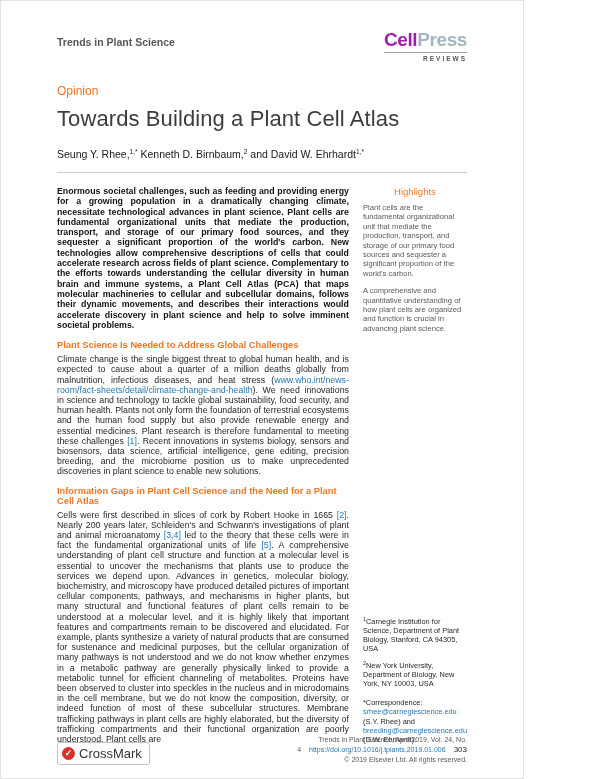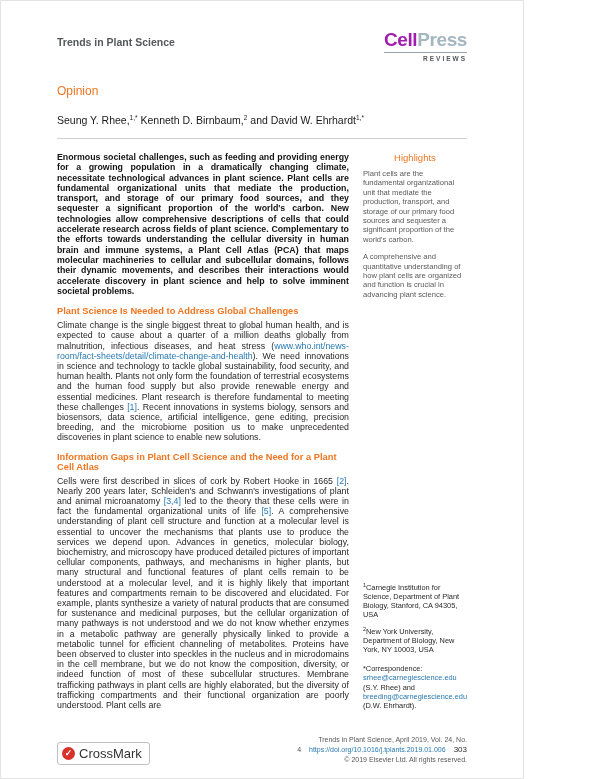--- a/index.html
+++ b/index.html
@@ -75,20 +75,21 @@
 
   <div class="hdr">
     <div class="journal-name">Trends in Plant Science</div>
     <div class="logo">
       <div class="logo-wordmark"><span class="logo-cell">Cell</span><span class="logo-press">Press</span></div>
       <div class="logo-reviews">REVIEWS</div>
     </div>
   </div>
 
   <div class="kicker">Opinion</div>
+  <div class="title">Towards Building a Plant Cell Atlas</div>
 
   <div class="authors"><span>Seung Y. Rhee,</span><sup>1,*</sup><span> Kenneth D. Birnbaum,</span><sup>2</sup><span> and David W. Ehrhardt</span><sup>1,*</sup></div>
 
   <hr class="divider">
 
   <div class="content">
 
     <div class="main-col">
       <p class="abstract">Enormous societal challenges, such as feeding and providing energy for a growing population in a dramatically changing climate, necessitate technological advances in plant science. Plant cells are fundamental organizational units that mediate the production, transport, and storage of our primary food sources, and they sequester a significant proportion of the world's carbon. New technologies allow comprehensive descriptions of cells that could accelerate research across fields of plant science. Complementary to the efforts towards understanding the cellular diversity in human brain and immune systems, a Plant Cell Atlas (PCA) that maps molecular machineries to cellular and subcellular domains, follows their dynamic movements, and describes their interactions would accelerate discovery in plant science and help to solve imminent societal problems.</p>
 

